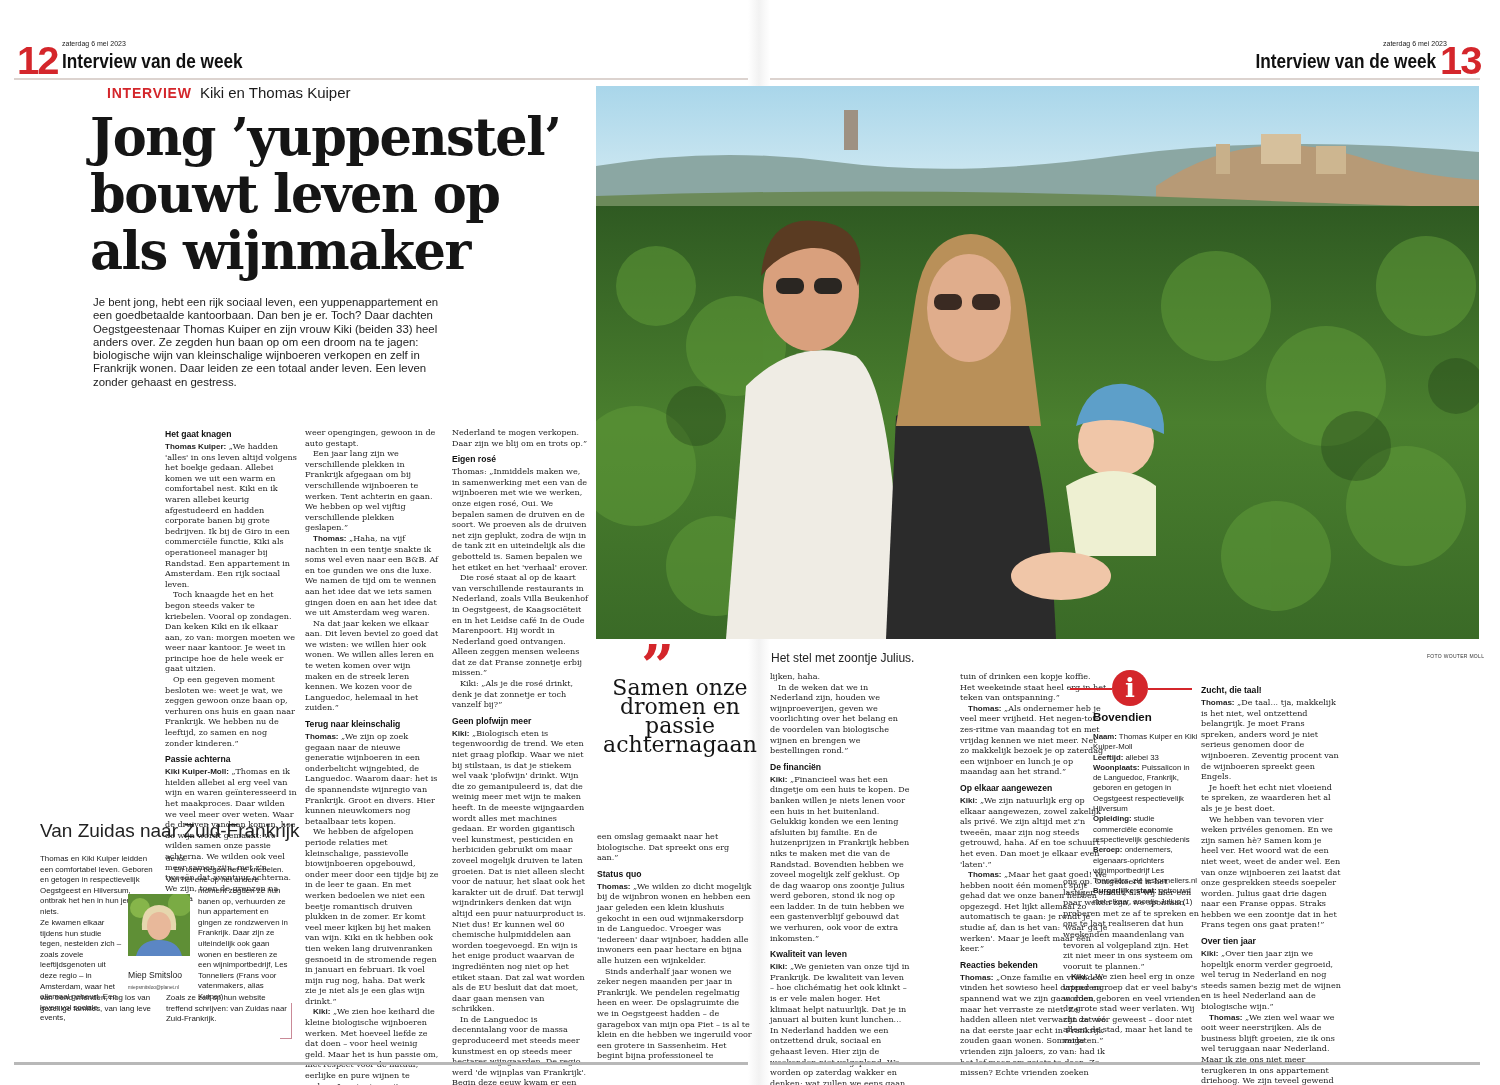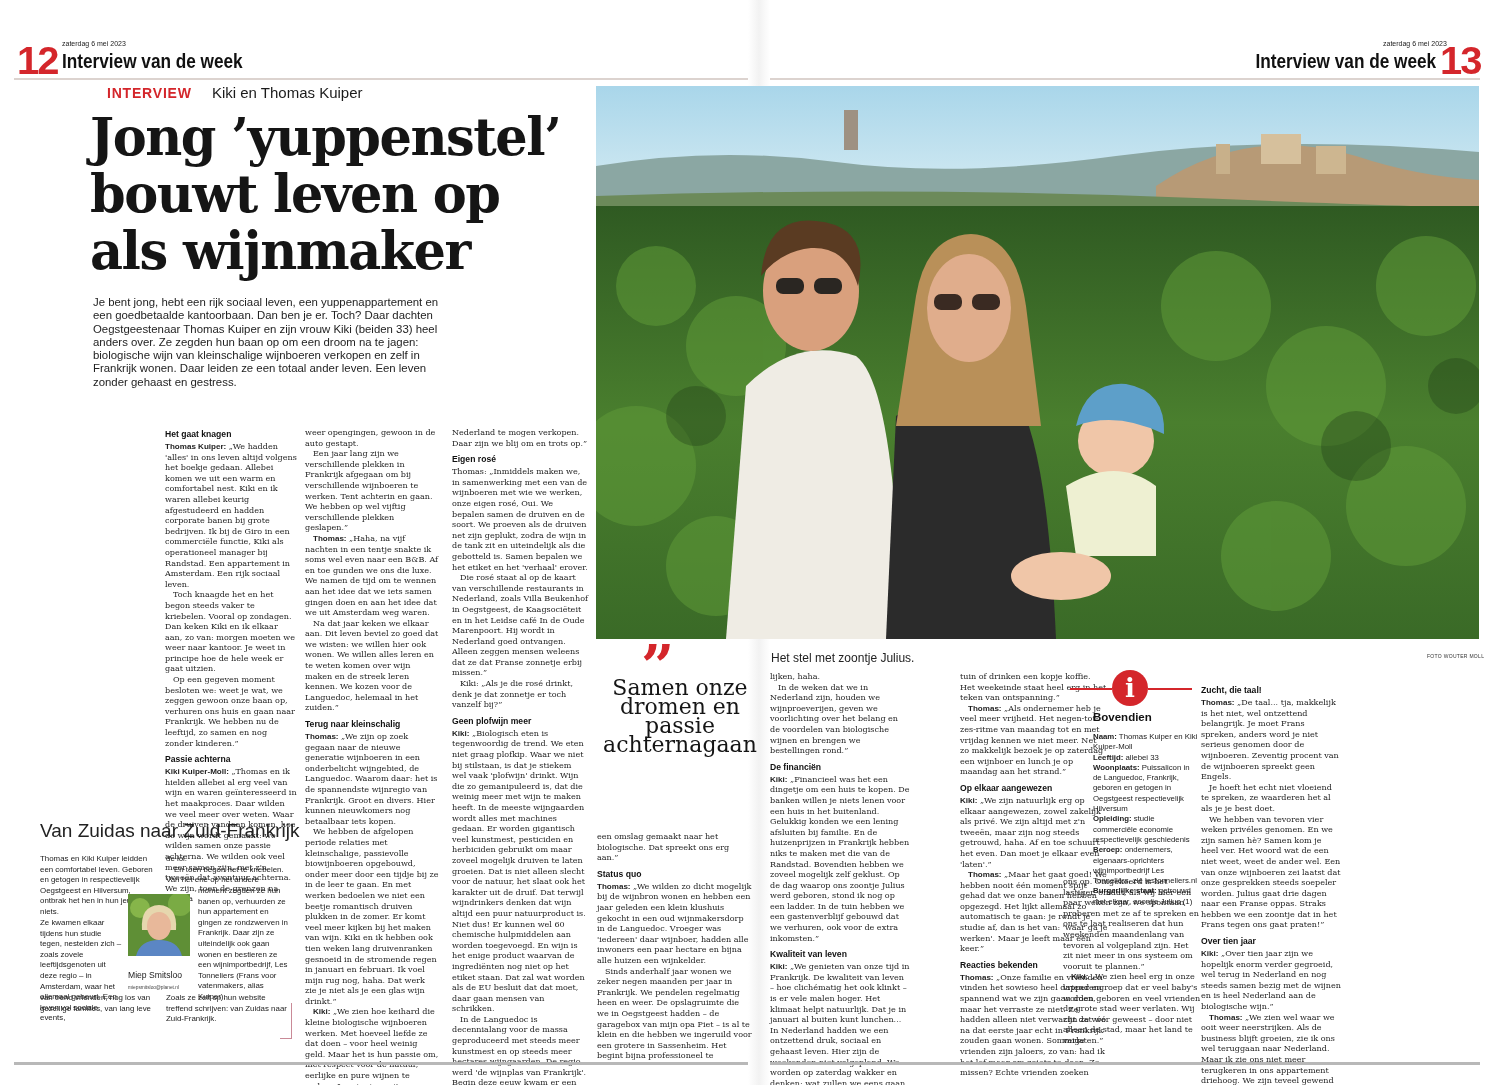--- a/index.html
+++ b/index.html
@@ -8,21 +8,21 @@
 
   
   .pagenum { position: absolute; font-family: "Liberation Sans", sans-serif; font-weight: 900; color: #d4262b; font-size: 38px; line-height: 38px; letter-spacing: -2px; transform: scaleX(1.05); }
   .pdate { position: absolute; font-family: "Liberation Sans", sans-serif; font-size: 7px; color: #222; }
   .section { position: absolute; font-family: "Liberation Sans", sans-serif; font-weight: 700; font-size: 20px; color: #111; transform: scaleX(0.86); transform-origin: left center; white-space: nowrap; }
   .section.right { transform-origin: right center; }
   .hrule { position: absolute; height: 2px; background: #dcd3cf; }
 
   .kicker { position: absolute; left: 92px; top: 84px; font-family: "Liberation Sans", sans-serif; font-size: 15px; white-space: nowrap; }
   .kicker .lab { color: #d4262b; font-weight: 700; letter-spacing: 0.8px; font-size: 14px; padding-left: 15px; }
-  .kicker .who { color: #1b1b1b; margin-left: 16px; }
+  .kicker .who { color: #1b1b1b; margin-left: 4px; }
 
   .headline { position: absolute; left: 90px; top: 108px; width: 500px; font-family: "DejaVu Serif", serif; font-weight: 700; font-size: 52px; line-height: 57px; letter-spacing: -1.5px; color: #151515; transform: scaleX(0.98); transform-origin: left top; }
 
   .intro { position: absolute; left: 93px; top: 296px; width: 360px; font-family: "Liberation Sans", sans-serif; font-size: 11.4px; line-height: 13.3px; color: #222; }
 
   .col { position: absolute; font-size: 8.05px; line-height: 10.6px; color: #1d1d1d; font-family: "DejaVu Serif", serif; text-align: left; }
   .col p { text-indent: 8px; }
   .col p.ni { text-indent: 0; }
   .col h4 { font-family: "Liberation Sans", sans-serif; font-weight: 700; font-size: 8.6px; line-height: 12px; margin: 4px 0 2px 0; color: #111; }
   .col b.sp { font-family: "Liberation Sans", sans-serif; font-weight: 700; }

